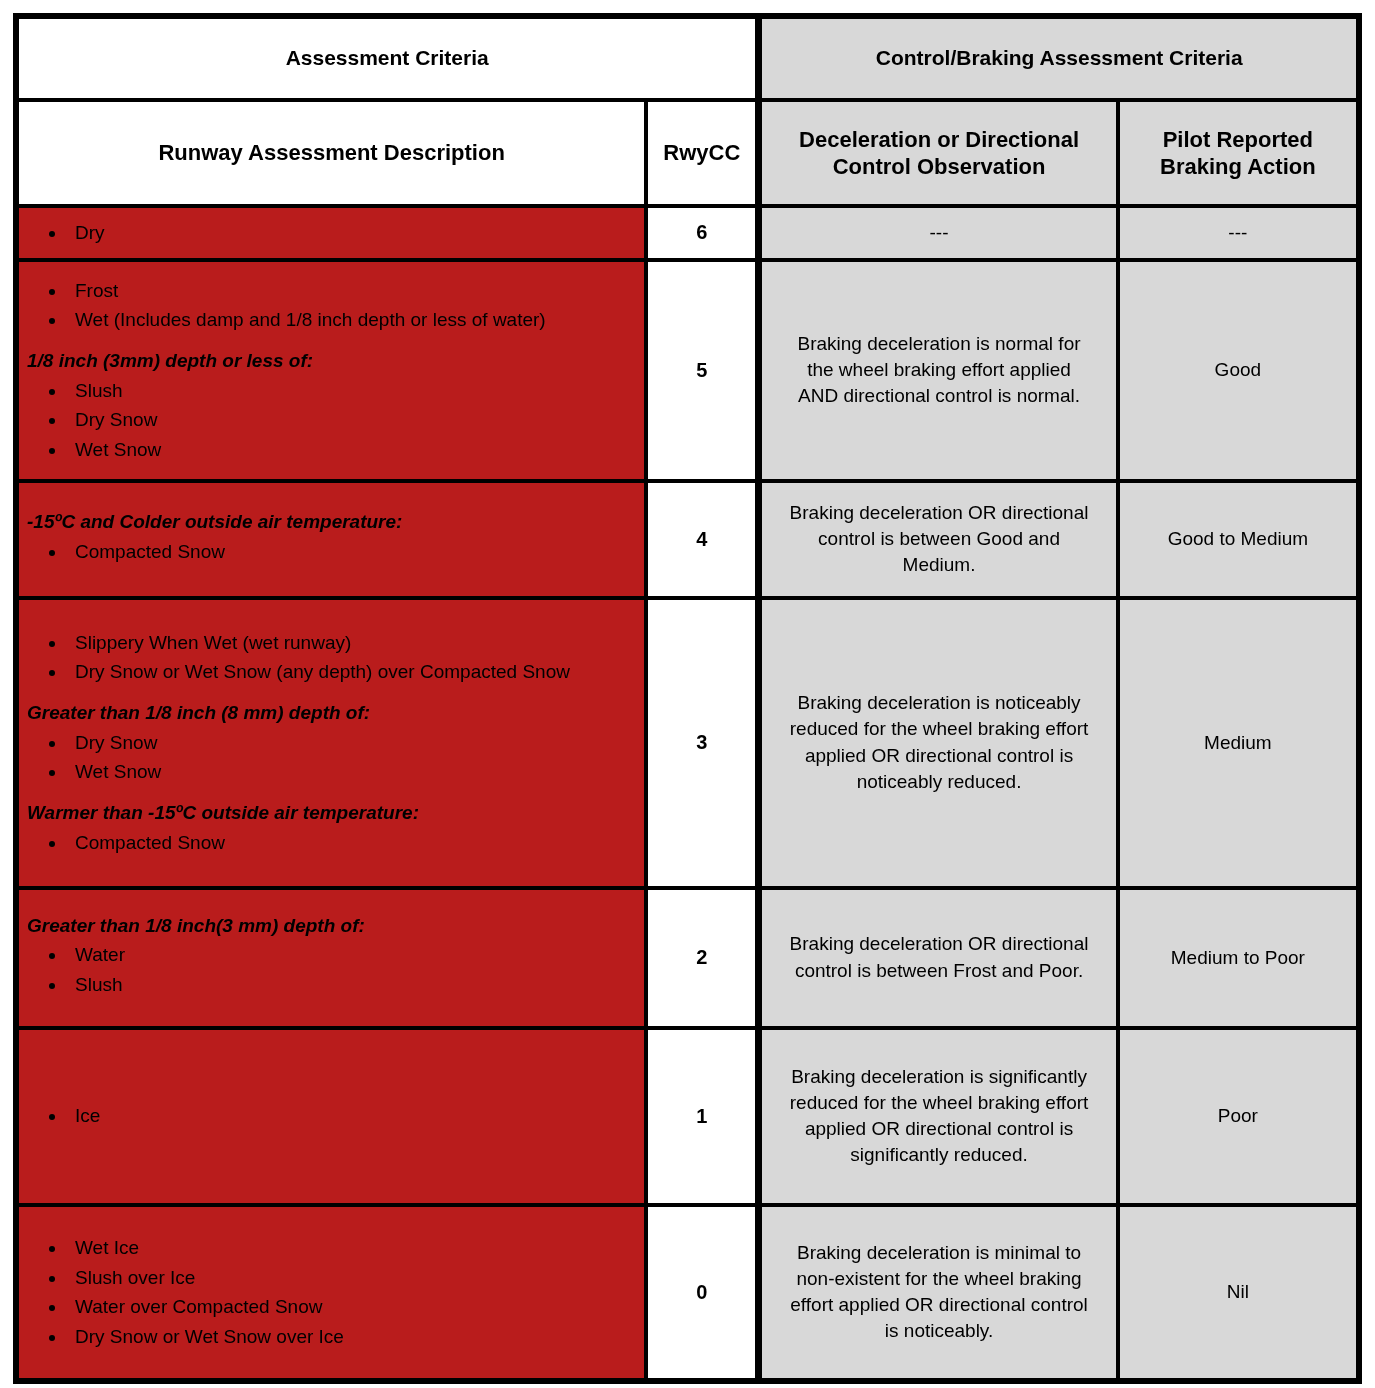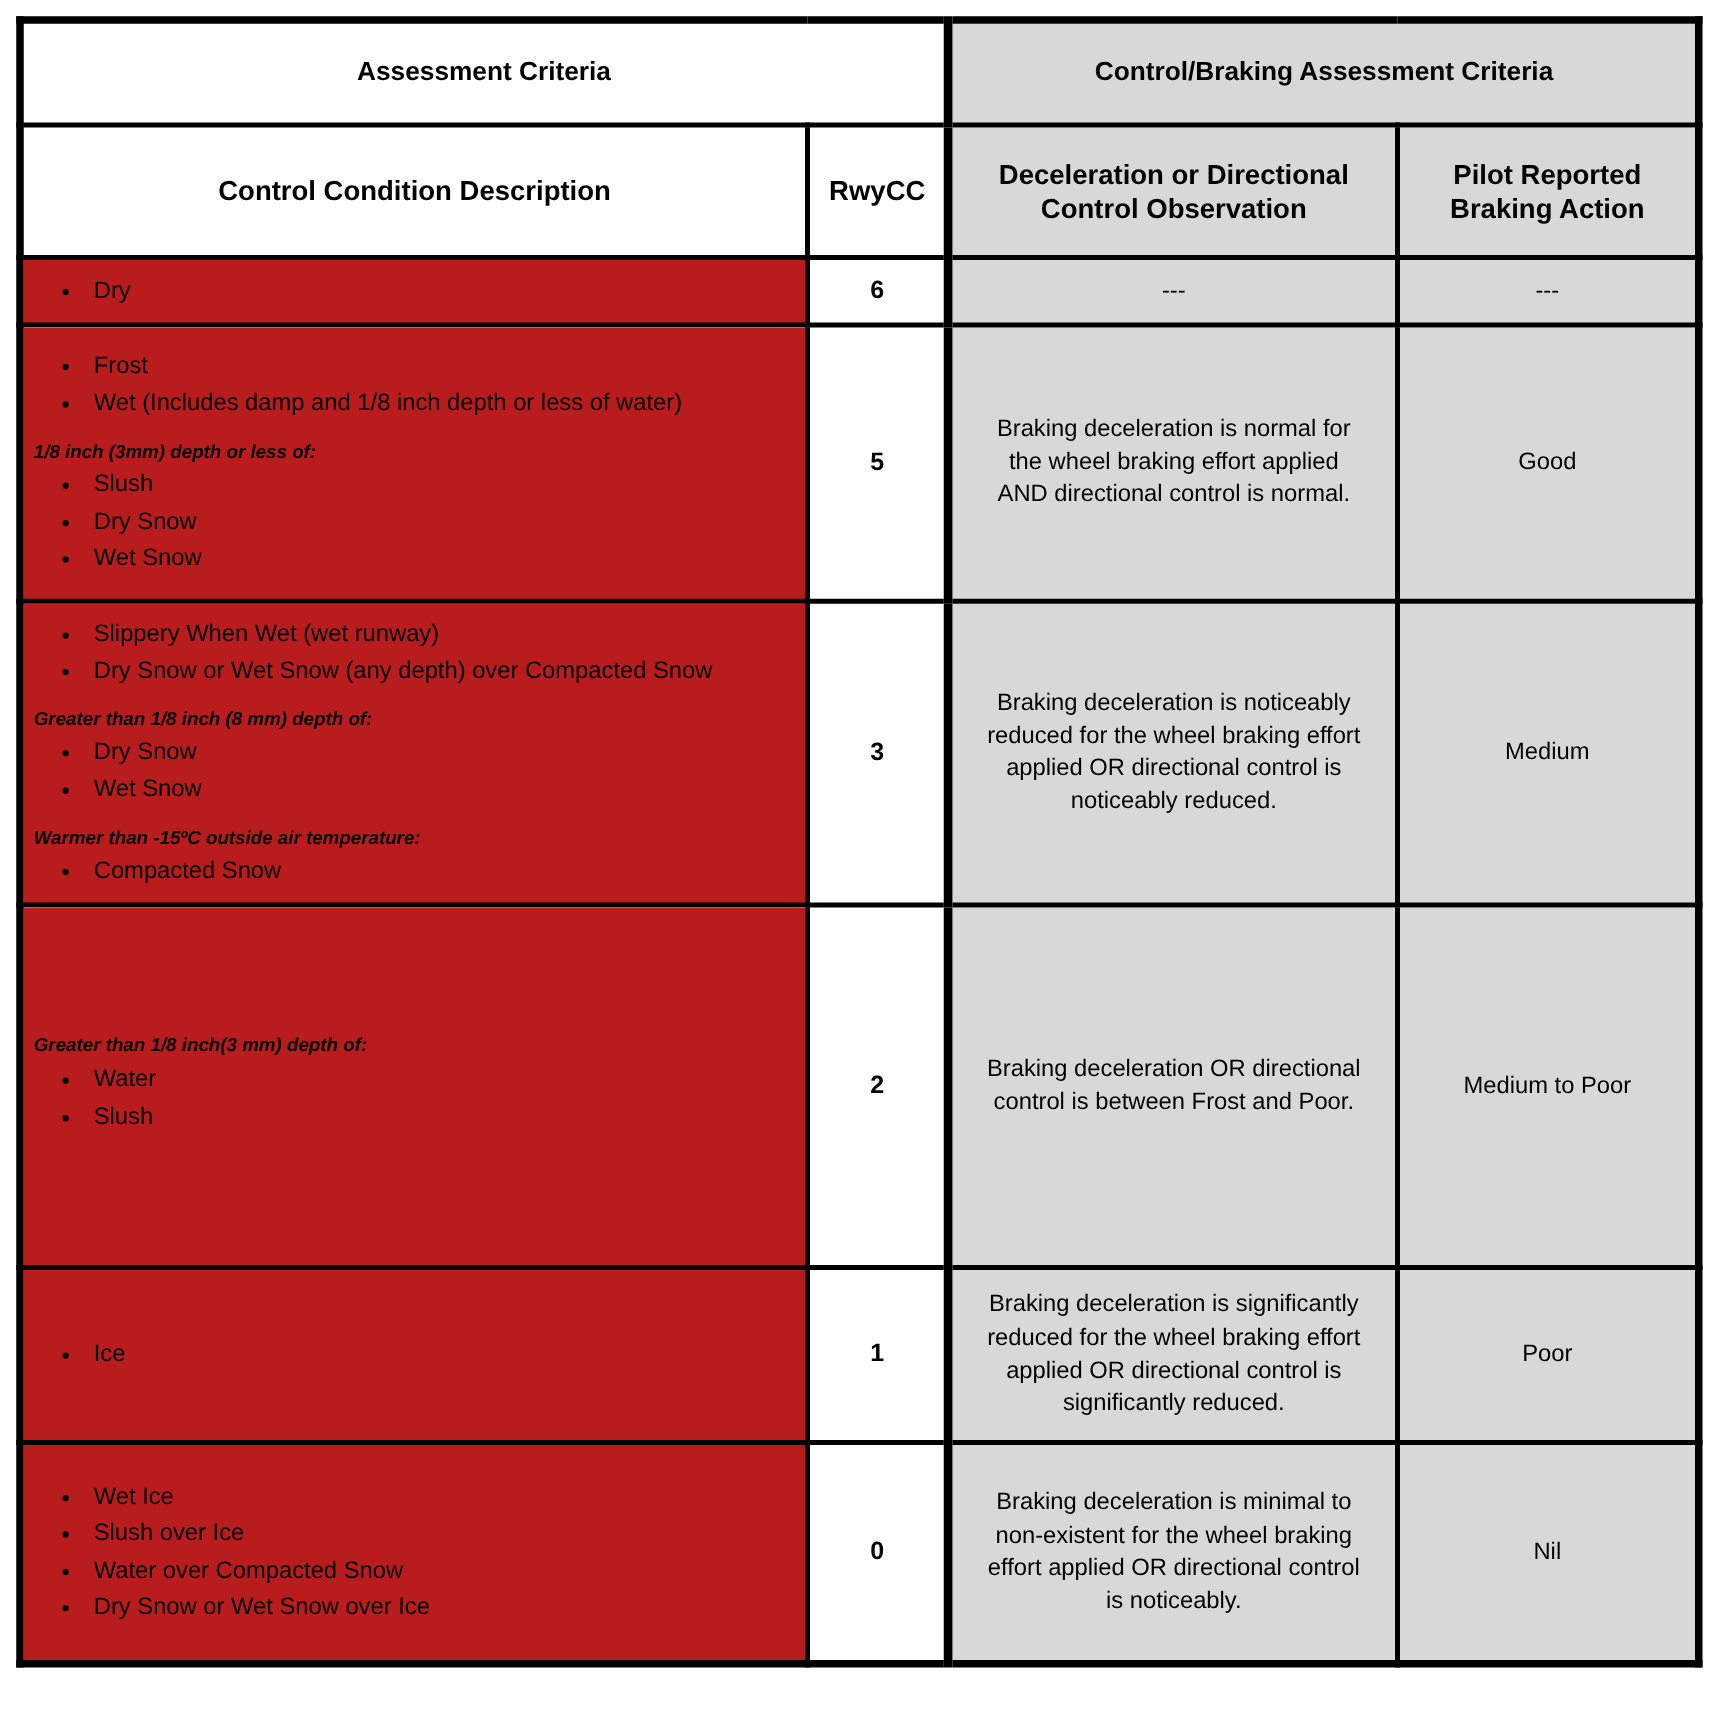--- a/index.html
+++ b/index.html
@@ -60,21 +60,21 @@
   }
   ul.bullets li {
     padding-left: 8px;
     margin: 4px 0;
     line-height: 1.35;
   }
   .desc-heading {
     margin: 16px 0 3px 0;
     font-weight: bold;
     font-style: italic;
-    font-size: 15px;
+    font-size: 19px;
     line-height: 1.3;
   }
   .desc-heading:first-child { margin-top: 0; }
 
   .rwycc-cell {
     text-align: center;
     vertical-align: middle;
     font-weight: bold;
     font-size: 20px;
     background: #ffffff;
@@ -103,21 +103,21 @@
       <col style="width:112px">
       <col style="width:357px">
       <col style="width:240px">
     </colgroup>
     <thead>
       <tr>
         <th colspan="2" class="h1">Assessment Criteria</th>
         <th colspan="2" class="h1 gray thick-left">Control/Braking Assessment Criteria</th>
       </tr>
       <tr>
-        <th class="h2">Control Condition Description</th>
+        <th class="h2">Runway Assessment Description</th>
         <th class="h2" style="padding:0 4px;">RwyCC</th>
         <th class="h2 gray thick-left">Deceleration or Directional Control Observation</th>
         <th class="h2 gray">Pilot Reported Braking Action</th>
       </tr>
     </thead>
     <tbody id="table-body">
         <tr>
           <td class="desc-cell">
             <ul class="bullets">
               <li>Dry</li>
@@ -139,20 +139,31 @@
               <li>Dry Snow</li>
               <li>Wet Snow</li>
             </ul>
           </td>
           <td class="rwycc-cell">5</td>
           <td class="obs-cell gray thick-left">Braking deceleration is normal for the wheel braking effort applied AND directional control is normal.</td>
           <td class="brake-cell gray">Good</td>
         </tr>
         <tr>
           <td class="desc-cell">
+            <p class="desc-heading">-15ºC and Colder outside air temperature:</p>
+            <ul class="bullets">
+              <li>Compacted Snow</li>
+            </ul>
+          </td>
+          <td class="rwycc-cell">4</td>
+          <td class="obs-cell gray thick-left">Braking deceleration OR directional control is between Good and Medium.</td>
+          <td class="brake-cell gray">Good to Medium</td>
+        </tr>
+        <tr>
+          <td class="desc-cell">
             <ul class="bullets">
               <li>Slippery When Wet (wet runway)</li>
               <li>Dry Snow or Wet Snow (any depth) over Compacted Snow</li>
             </ul>
             <p class="desc-heading">Greater than 1/8 inch (8 mm) depth of:</p>
             <ul class="bullets">
               <li>Dry Snow</li>
               <li>Wet Snow</li>
             </ul>
             <p class="desc-heading">Warmer than -15ºC outside air temperature:</p>

